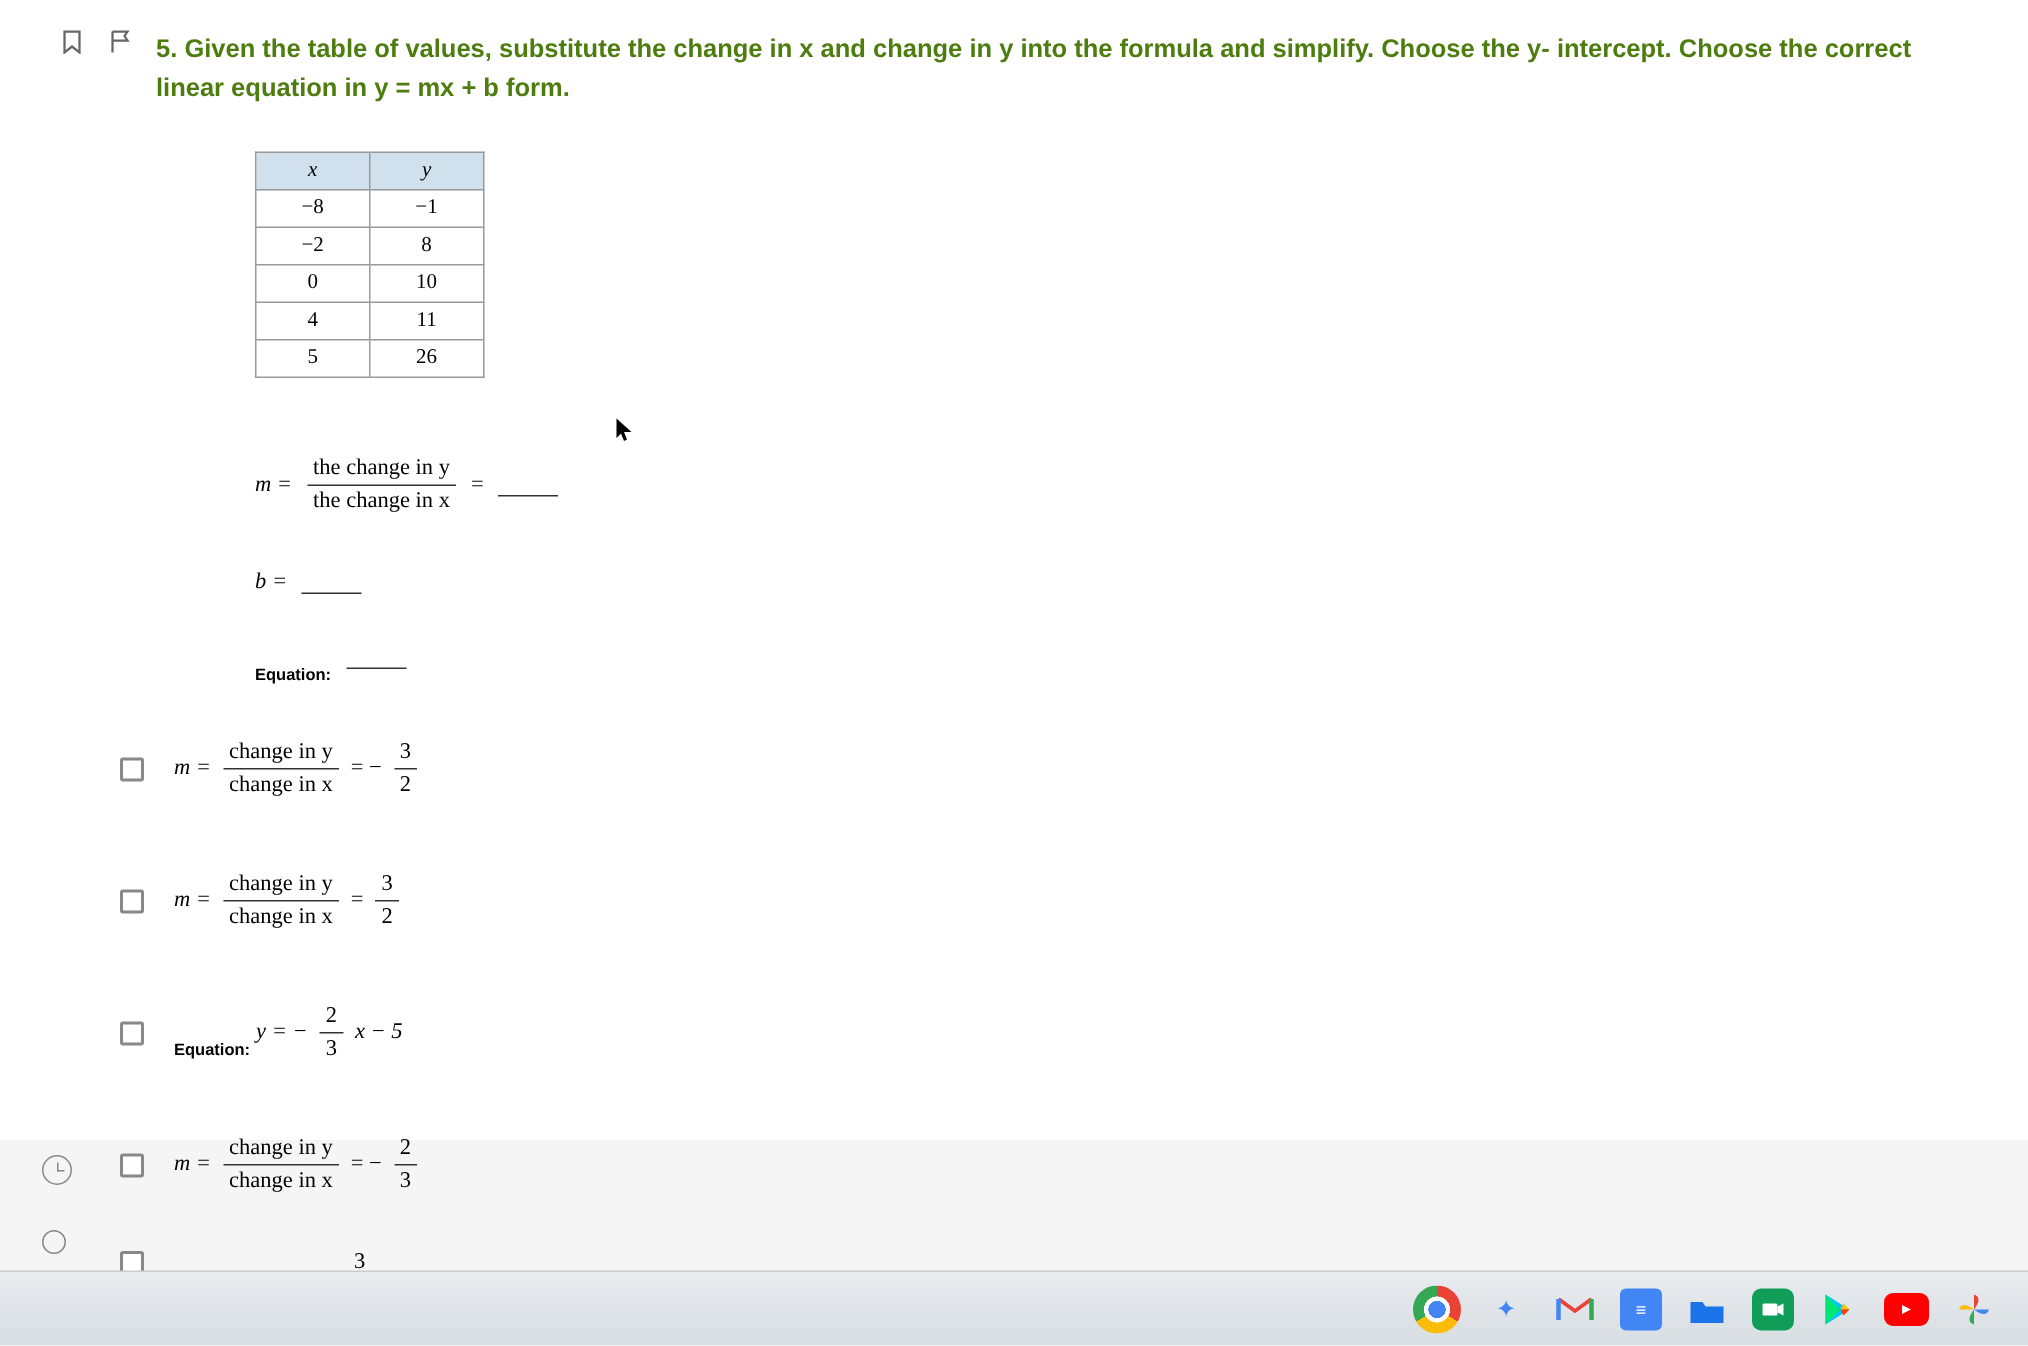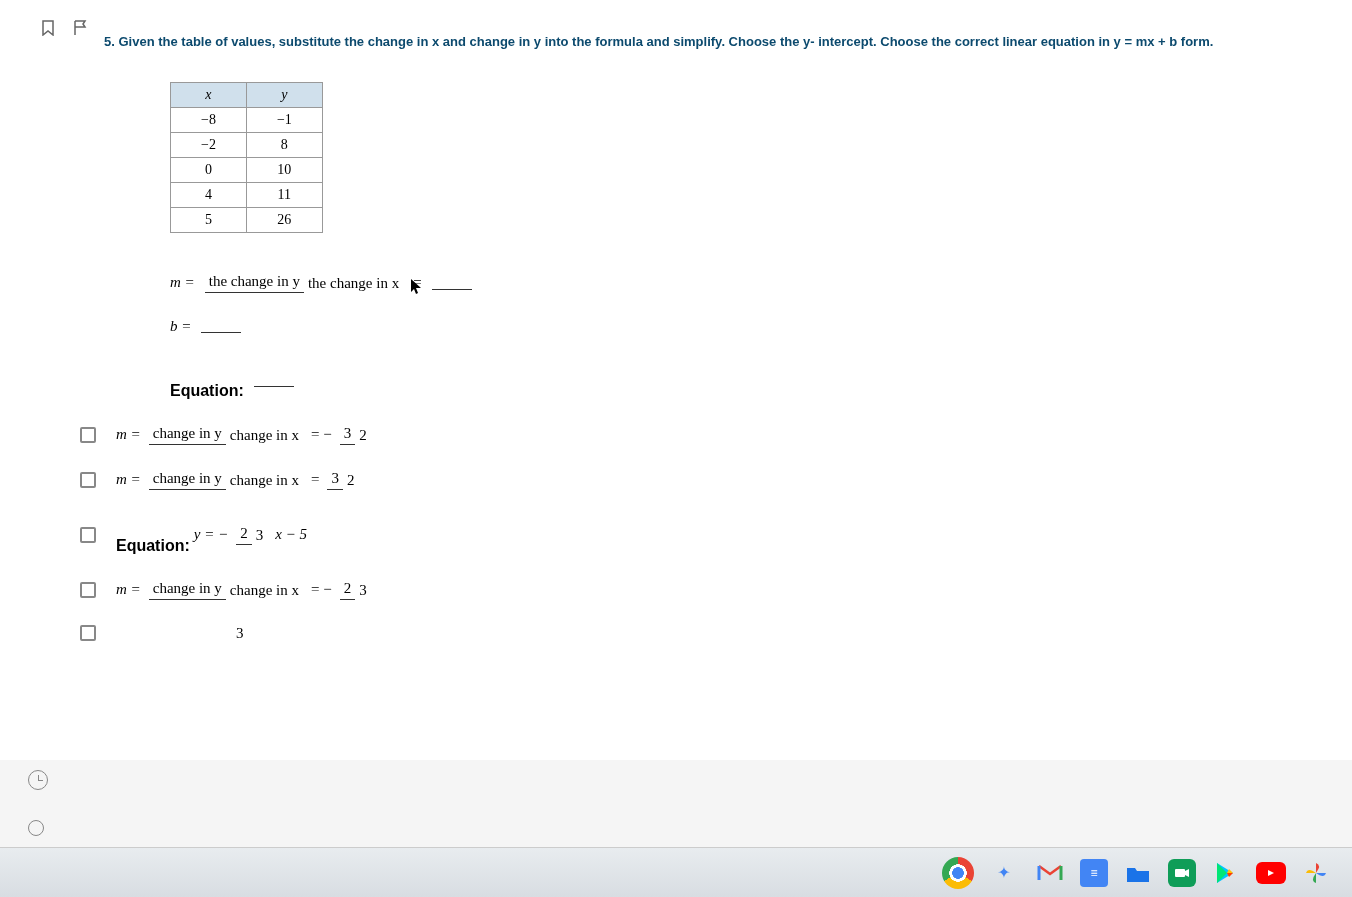--- a/index.html
+++ b/index.html
@@ -34,26 +34,25 @@
       width: 16px;
       height: 16px;
       display: inline-flex;
       align-items: center;
       justify-content: center;
       color: #555;
       font-size: 14px;
     }
     
     .question-text {
-      font-size: 13px;
+      font-size: 17px;
       font-weight: bold;
-      color: #0c4a6e;
+      color: #4d7c0f;
       flex: 1;
       line-height: 1.5;
-      margin-top: 12px;
     }
     
     .question-body {
       margin-left: 130px;
     }
     
     .data-table {
       border-collapse: collapse;
       margin-bottom: 40px;
       font-family: 'Times New Roman', serif;
@@ -85,24 +84,24 @@
     
     .formula-row {
       display: flex;
       align-items: center;
       gap: 6px;
       margin-bottom: 25px;
     }
     
     .fraction {
       display: inline-flex;
-      flex-direction: row;
+      flex-direction: column;
       align-items: center;
       vertical-align: middle;
-      margin: 0 4px;
+      margin: 12px 4px;
     }
     
     .fraction .numer {
       border-bottom: 1px solid #333;
       padding: 0 4px 2px 4px;
       text-align: center;
     }
     
     .fraction .denom {
       padding: 2px 4px 0 4px;
@@ -113,21 +112,21 @@
       display: inline-block;
       border-bottom: 1px solid #333;
       min-width: 40px;
       height: 14px;
       margin-left: 4px;
     }
     
     .equation-label {
       font-family: Arial, sans-serif;
       font-weight: bold;
-      font-size: 16px;
+      font-size: 11px;
       margin-top: 22px;
     }
     
     .answer-options {
       margin-left: 40px;
       margin-top: 20px;
     }
     
     .answer-option {
       display: flex;

